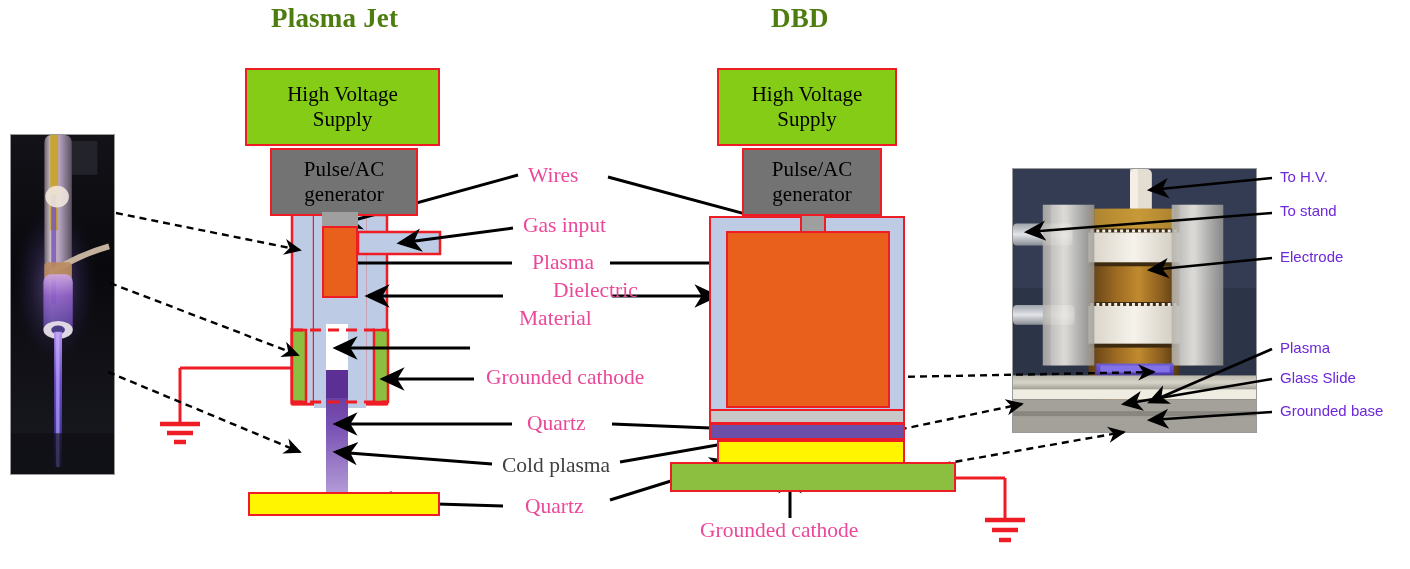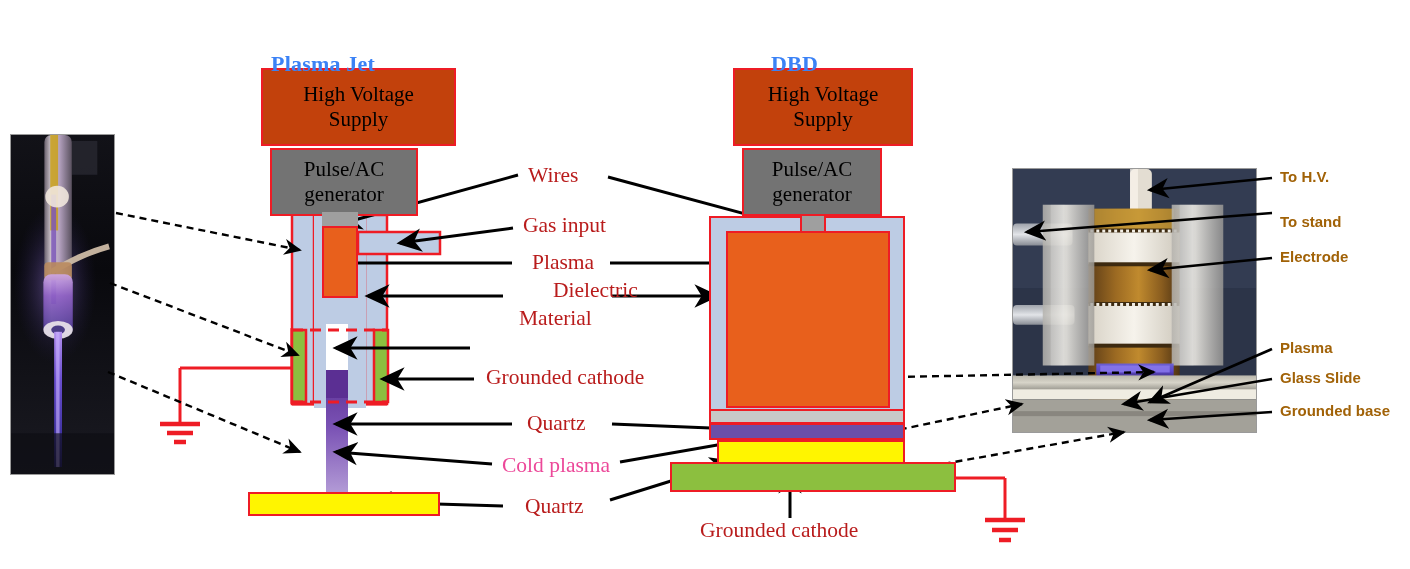--- a/index.html
+++ b/index.html
@@ -1,28 +1,28 @@
 <!DOCTYPE html>
 <html><head>
 <meta charset="utf-8">
 <style>
   html,body{margin:0;padding:0;background:#fff;}
   body{width:1410px;height:569px;position:relative;overflow:hidden;
        font-family:"Liberation Serif",serif;}
   .stage{position:absolute;left:0;top:0;width:1410px;height:569px;}
   svg.layer{position:absolute;left:0;top:0;width:1410px;height:569px;}
   .ttl{position:absolute;font-family:"Liberation Serif",serif;font-weight:bold;
-       font-size:22px;color:#3b82f6;white-space:nowrap;letter-spacing:.2px;margin-top:48px;}
+       font-size:27px;color:#4d7c0f;white-space:nowrap;letter-spacing:.2px;}
   .lbl{position:absolute;font-family:"Liberation Serif",serif;font-size:21.5px;
-       color:#b91c1c;white-space:nowrap;}
-  .lbl.red{color:#ec4899;}
-  .rlbl{position:absolute;font-family:"Liberation Sans",sans-serif;font-weight:bold;
-        font-size:15px;color:#a16207;white-space:nowrap;}
+       color:#ec4899;white-space:nowrap;}
+  .lbl.red{color:#404040;}
+  .rlbl{position:absolute;font-family:"Liberation Sans",sans-serif;font-weight:normal;
+        font-size:15px;color:#6d28d9;white-space:nowrap;}
   .box{position:absolute;box-sizing:border-box;}
-  .psu{background:#c2410c;border:2.5px solid #ee1c25;margin-left:16px;}
+  .psu{background:#84cc16;border:2.5px solid #ee1c25;}
   .gen{background:#737373;border:2.5px solid #ee1c25;}
   .diel{background:#bdcce4;border:2.5px solid #ee1c25;}
   .anode{background:#e8601c;border:2.5px solid #ee1c25;}
   .cath{background:#8cbf3f;border:2.5px solid #ee1c25;}
   .samp{background:#fff500;border:2.5px solid #ee1c25;}
   .qtz{background:#c8c8c8;border:2.5px solid #ee1c25;}
   .plasmaBox{border:2.5px solid #ee1c25;}
   .photo{position:absolute;box-sizing:border-box;}
 </style>
 </head>
@@ -338,19 +338,19 @@
   <div class="lbl" style="left:532px;top:250px;">Plasma</div>
   <div class="lbl" style="left:519px;top:278px;margin-left:34px;">Dielectric</div>
   <div class="lbl" style="left:519px;top:306px;">Material</div>
   <div class="lbl" style="left:486px;top:365px;">Grounded cathode</div>
   <div class="lbl" style="left:527px;top:411px;text-align:center;">Quartz</div>
   <div class="lbl red" style="left:502px;top:453px;">Cold plasma</div>
   <div class="lbl" style="left:525px;top:494px;">Quartz</div>
   <div class="lbl" style="left:700px;top:518px;">Grounded cathode</div>
 
   <div class="rlbl" style="left:1280px;top:168px;">To H.V.</div>
-  <div class="rlbl" style="left:1280px;top:213px;">To stand</div>
+  <div class="rlbl" style="left:1280px;top:202px;">To stand</div>
   <div class="rlbl" style="left:1280px;top:248px;">Electrode</div>
   <div class="rlbl" style="left:1280px;top:339px;">Plasma</div>
   <div class="rlbl" style="left:1280px;top:369px;">Glass Slide</div>
   <div class="rlbl" style="left:1280px;top:402px;">Grounded base</div>
 
 </div>
 
 </body></html>

